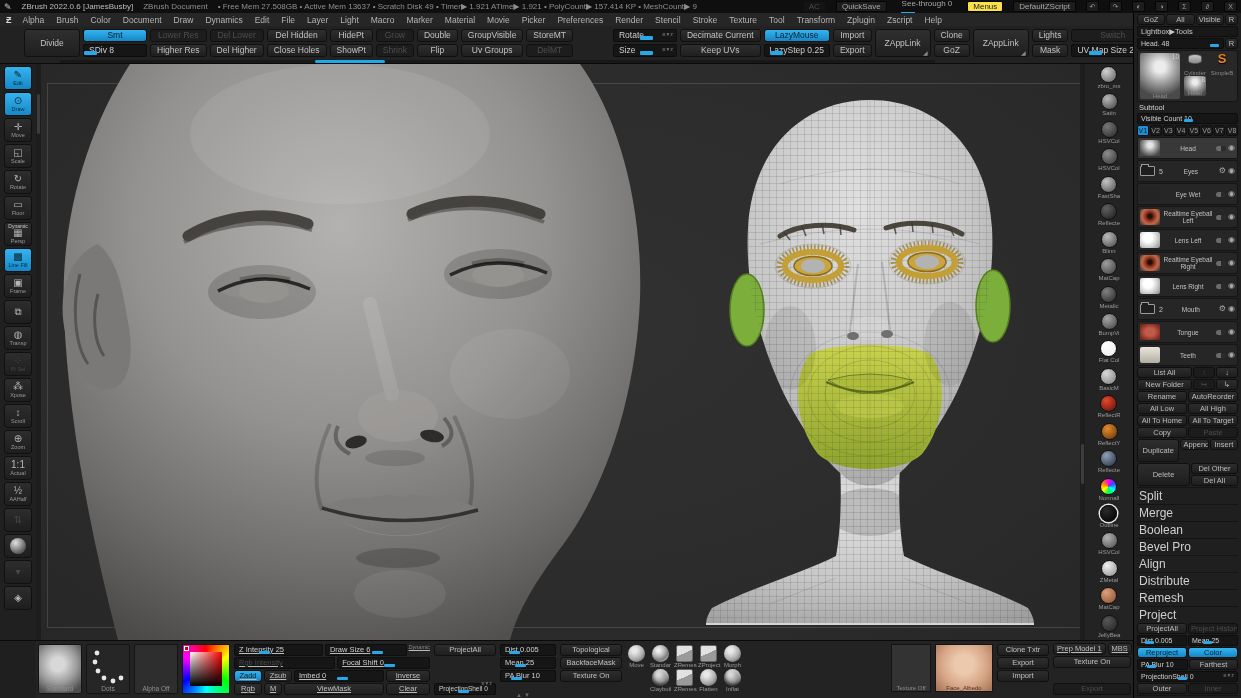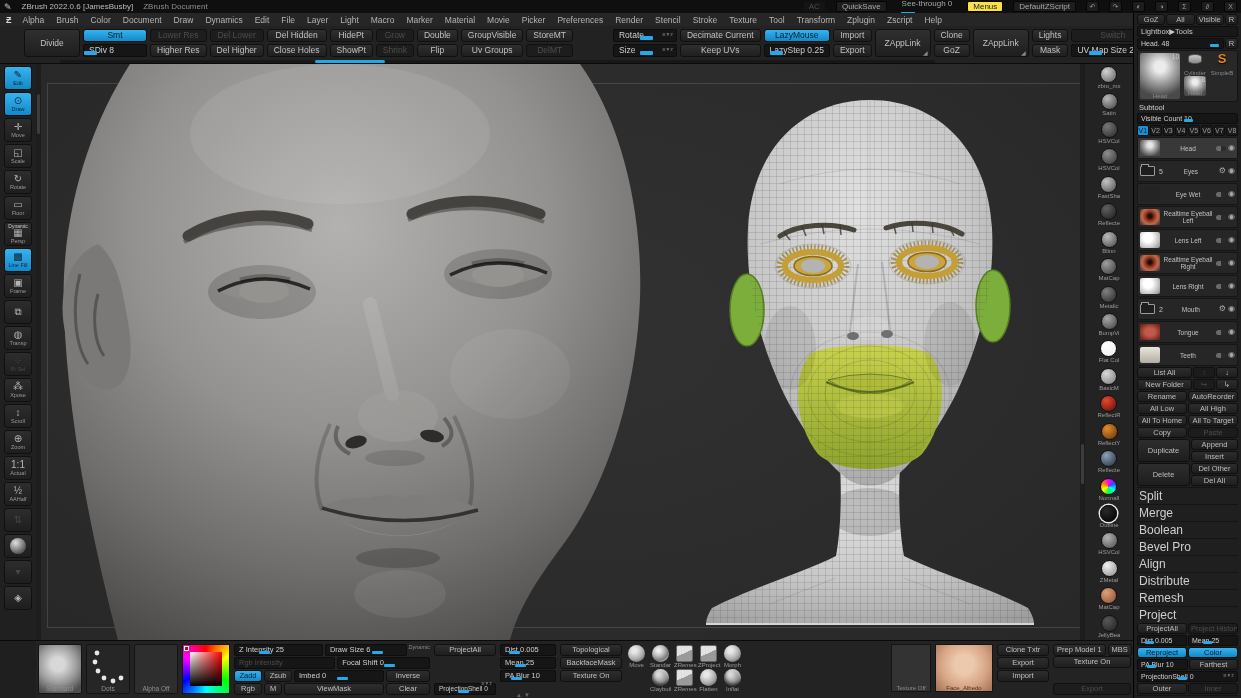--- a/index.html
+++ b/index.html
@@ -129,21 +129,21 @@
   .bthumb .tool-name { bottom:1px; font-size:6.5px; color:#8f8f8f;}
   #th-standard { background:radial-gradient(circle at 45% 40%, #d8d8d8 18%, #9a9a9a 52%, #4e4e4e 85%); }
   #th-dots { background:#262626; }
   #th-dots svg { position:absolute; inset:0; }
   #picker { width:48px; height:50px; position:relative; border:1px solid #141414;
     background:conic-gradient(#ff0000,#ffff00,#00ff00,#00ffff,#0000ff,#ff00ff,#ff0000);}
   #picker .sat { position:absolute; left:7px; top:7px; right:7px; bottom:7px;
     background:linear-gradient(to top, #000, rgba(0,0,0,0)), linear-gradient(to right, #fff, #f00);}
   #picker .sel { position:absolute; left:1px; top:1px; width:5px; height:5px; border:1px solid #fff; background:#c00;}
   .bcol { display:flex; flex-direction:column; gap:1px; }
-  .brow { display:flex; gap:2px; align-items:flex-start; height:12px; }
+  .brow { display:flex; gap:2px; align-items:flex-end; height:12px;text-decoration:underline; }
   .bb-btn { background:linear-gradient(#2e2e2e,#1f1f1f); border:1px solid #101010; border-radius:3px;
     font-size:7.5px; color:#c0c0c0; line-height:10px; text-align:center; padding:0 3px; white-space:nowrap;}
   .bb-btn.blue { background:linear-gradient(#36b3ef,#1488c8); color:#05202e;}
   .bb-btn.dim { color:#4c4c4c; background:#1d1d1d;}
   .bsl { position:relative; background:#161616; border:1px solid #0d0d0d; border-radius:2px; font-size:7.5px;
     color:#cfcfcf; line-height:10px; padding:0 4px; white-space:nowrap;}
   .bsl i { position:absolute; bottom:1px; width:11px; height:3px; background:#2aa7e8; border-radius:1px; display:block;}
   .bsl.dim { color:#4c4c4c; }
   .dyn { font-size:5.5px; color:#8a8a8a; font-style:italic; align-self:flex-start;}
   
@@ -163,20 +163,21 @@
   .txthumb .tool-name { font-size:6px; }
   #collapsearrows { position:absolute; left:480px; bottom:0px; font-size:6px; color:#6a6a6a; letter-spacing:2px;}
 </style>
 </head>
 <body>
 
 <div id="titlebar">
   <span id="applogo" style="color:#cfcfcf;font-size:9px;">✎</span>
   <span class="ttl">ZBrush 2022.0.6 [JamesBusby]</span>
   <span>ZBrush Document</span>
+  <span>• Free Mem 27.508GB • Active Mem 13637 • Scratch Disk 49 • Timer▶ 1.921 ATime▶ 1.921 • PolyCount▶ 157.414 KP • MeshCount▶ 9</span>
   <span class="spacer"></span>
   <span class="tb-btn dim">AC</span>
   <span class="tb-btn">QuickSave</span>
   <span class="tb-see"><span>See-through 0</span><i></i></span>
   <span class="tb-btn blue">Menus</span>
   <span class="tb-btn">DefaultZScript</span>
   <span class="tb-icon">↶</span>
   <span class="tb-icon">↷</span>
   <span class="tb-icon">◐</span>
   <span class="tb-icon">◑</span>
@@ -702,21 +703,21 @@
       <div class="rp-row">
         <span class="rp-btn">All To Home</span>
         <span class="rp-btn">All To Target</span>
       </div>
       <div class="rp-row">
         <span class="rp-btn">Copy</span>
         <span class="rp-btn dim">Paste</span>
       </div>
       <div class="rp-row">
         <span class="rp-btn tall">Duplicate</span>
-        <div style="flex: 1 1 0%; display: flex; flex-direction: column; gap: 1px;">
+        <div style="flex: 1 1 0%; display: flex; flex-direction: row; gap: 1px;">
           <span class="rp-btn">Append</span>
           <span class="rp-btn">Insert</span>
         </div>
       </div>
       <div class="rp-row">
         <span class="rp-btn tall">Delete</span>
         <div style="flex: 1 1 0%; display: flex; flex-direction: column; gap: 1px;">
           <span class="rp-btn">Del Other</span>
           <span class="rp-btn">Del All</span>
         </div>

